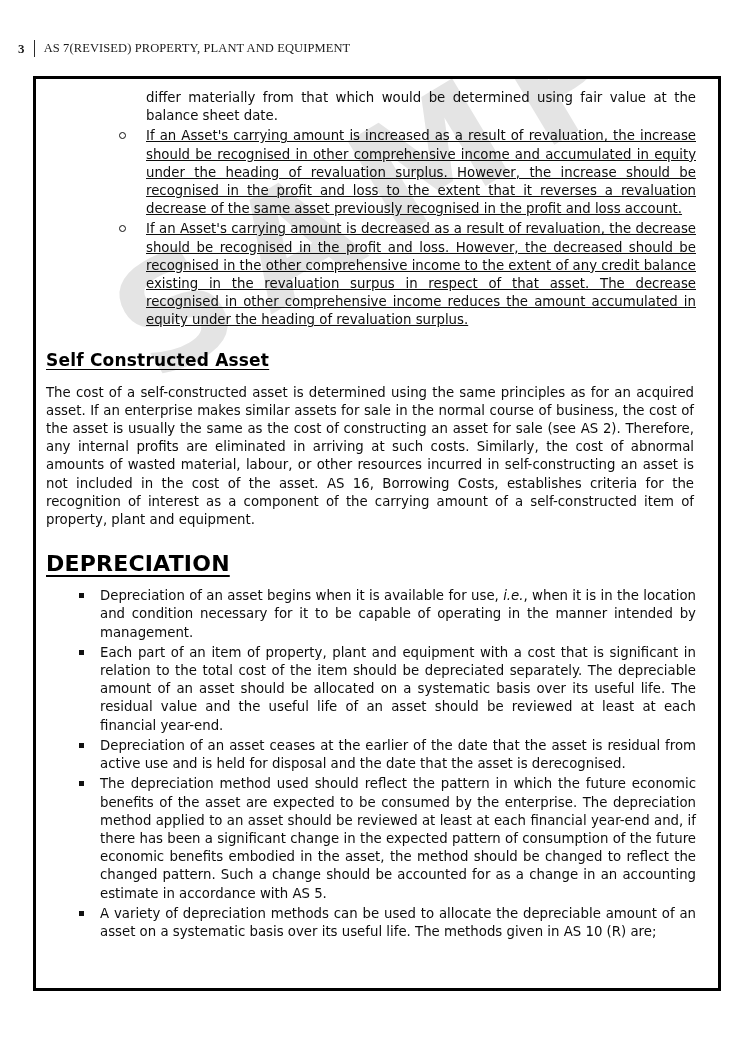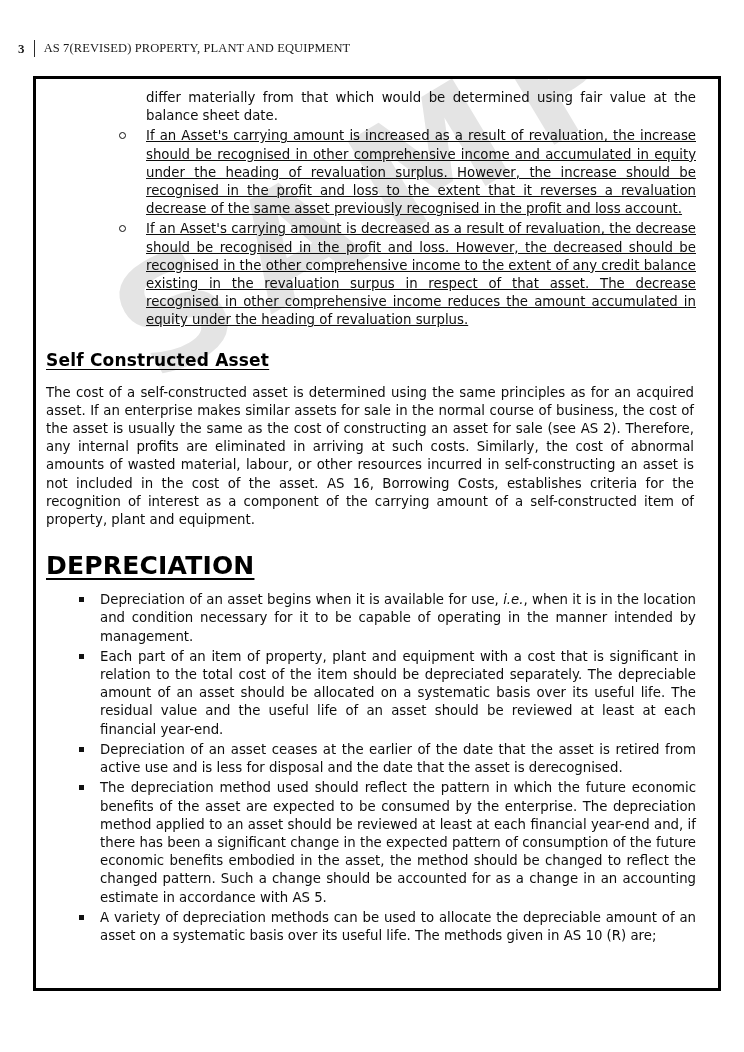--- a/index.html
+++ b/index.html
@@ -137,21 +137,21 @@
     text-underline-offset: 3px;
     margin: 20px 0 0 4px;
     letter-spacing: 0.2px;
   }
 
   .flow-para {
     margin: 14px 10px 0 4px;
   }
 
   .major-heading {
-    font-size: 25px;
+    font-size: 22px;
     font-weight: bold;
     text-decoration: underline;
     text-underline-offset: 4px;
     letter-spacing: 0.2px;
     margin: 22px 0 0 4px;
   }
 
   
   ul.square-list {
     list-style: none;
@@ -214,21 +214,21 @@
       <li>
         <span class="bullet-sq"></span>
         <span>Depreciation of an asset begins when it is available for use, </span><span class="italic">i.e.</span><span>, when it is in the location and condition necessary for it to be capable of operating in the manner intended by management.</span>
       </li>
       <li>
         <span class="bullet-sq"></span>
         <span>Each part of an item of property, plant and equipment with a cost that is significant in relation to the total cost of the item should be depreciated separately. The depreciable amount of an asset should be allocated on a systematic basis over its useful life. The residual value and the useful life of an asset should be reviewed at least at each financial year-end.</span>
       </li>
       <li>
         <span class="bullet-sq"></span>
-        <span>Depreciation of an asset ceases at the earlier of the date that the asset is retired from active use and is less for disposal and the date that the asset is derecognised.</span>
+        <span>Depreciation of an asset ceases at the earlier of the date that the asset is residual from active use and is held for disposal and the date that the asset is derecognised.</span>
       </li>
       <li>
         <span class="bullet-sq"></span>
         <span>The depreciation method used should reflect the pattern in which the future economic benefits of the asset are expected to be consumed by the enterprise. The depreciation method applied to an asset should be reviewed at least at each financial year-end and, if there has been a significant change in the expected pattern of consumption of the future economic benefits embodied in the asset, the method should be changed to reflect the changed pattern. Such a change should be accounted for as a change in an accounting estimate in accordance with AS 5.</span>
       </li>
       <li>
         <span class="bullet-sq"></span>
         <span>A variety of depreciation methods can be used to allocate the depreciable amount of an asset on a systematic basis over its useful life. The methods given in AS 10 (R) are;</span>
         
       </li>

